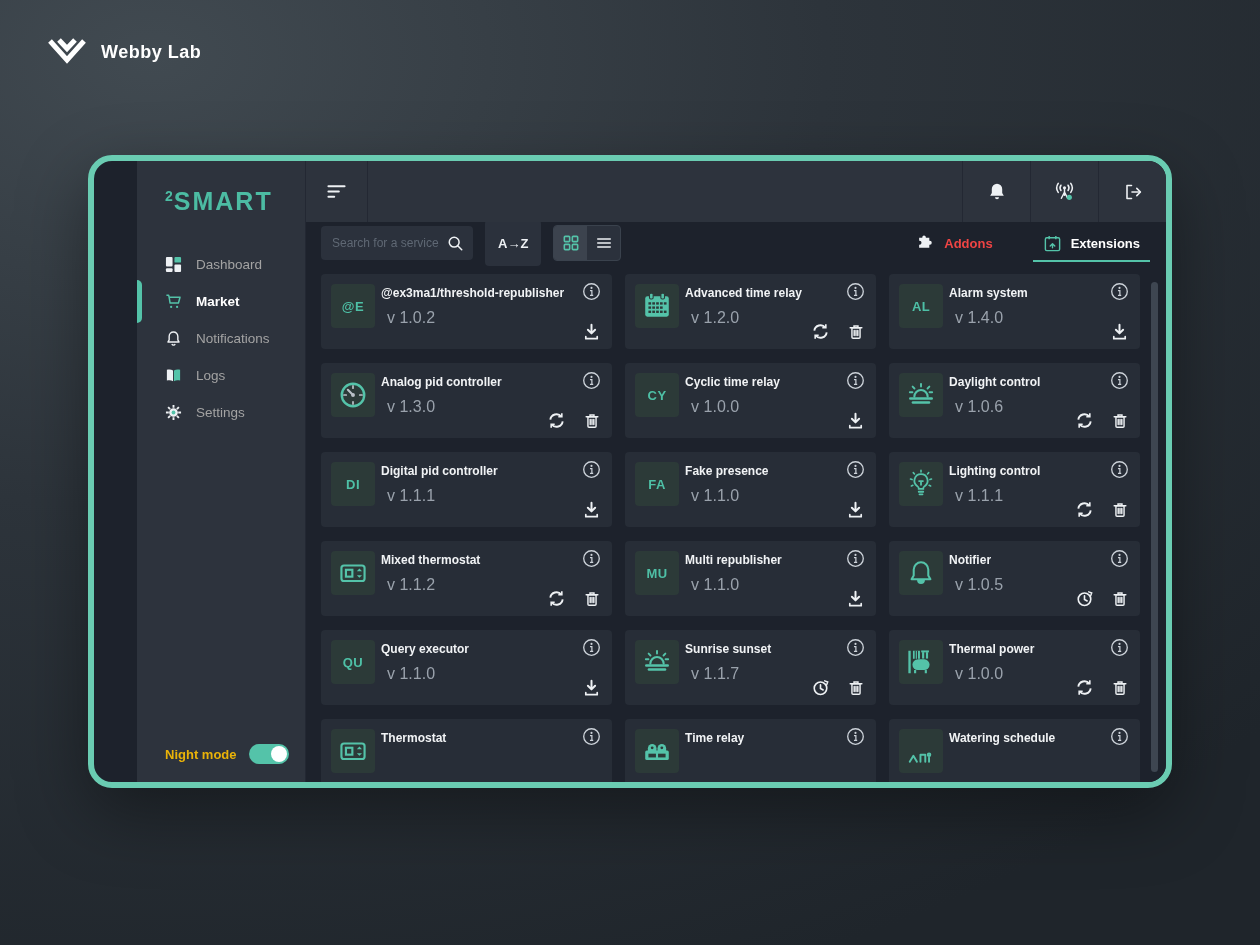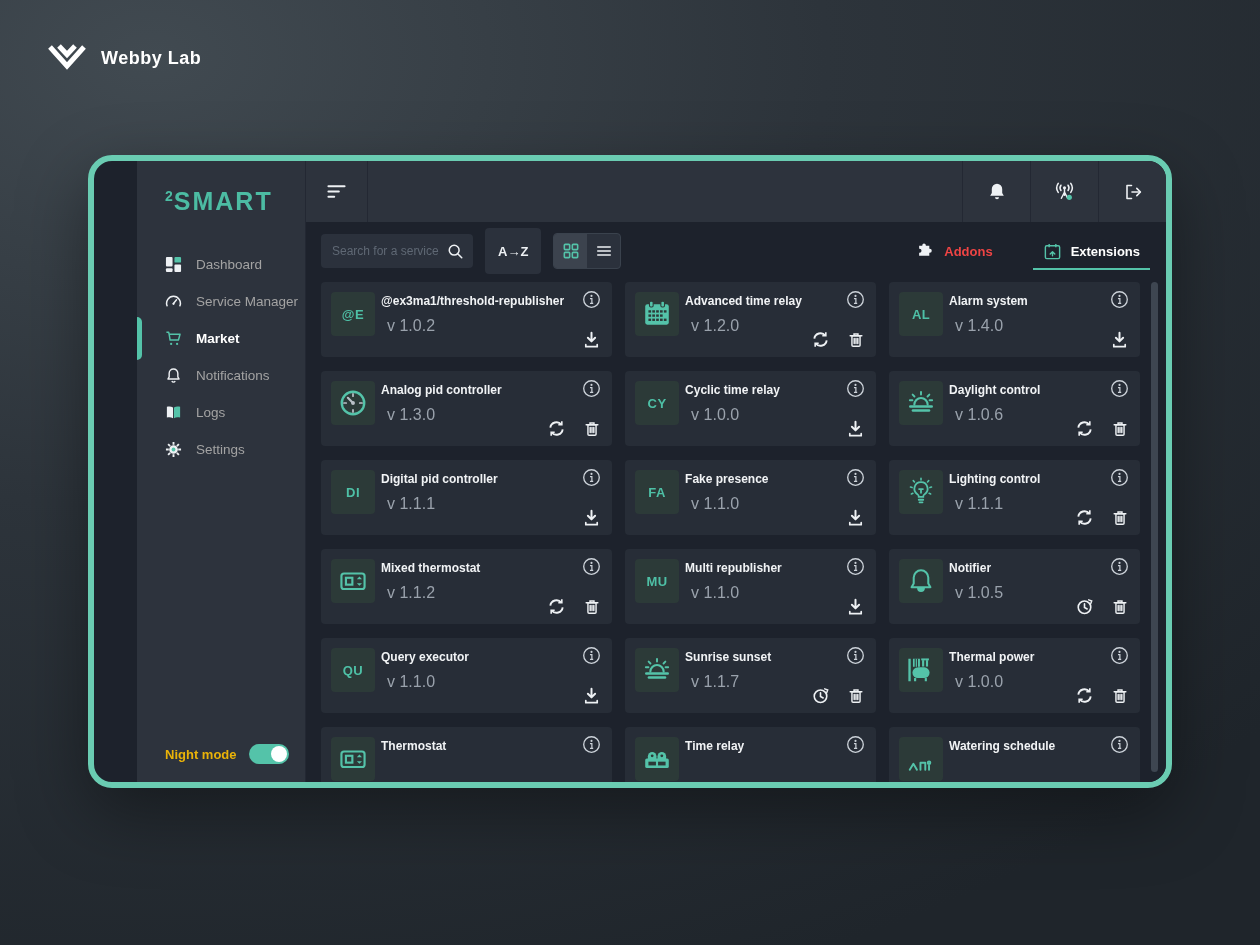--- a/index.html
+++ b/index.html
@@ -5,21 +5,21 @@
   * { margin:0; padding:0; box-sizing:border-box; }
   html,body { width:1260px; height:945px; overflow:hidden; }
   body {
     font-family:"Liberation Sans", sans-serif;
     background:radial-gradient(1500px 1000px at 12% 6%, #414a51 0%, #2d343b 45%, #1f252b 100%);
     position:relative; color:#eef1f4;
   }
   .icon { display:inline-flex; align-items:center; justify-content:center; line-height:0; }
 
   
-  .weblab { position:absolute; left:46px; top:42px; display:flex; align-items:center; gap:13px; }
+  .weblab { position:absolute; left:46px; top:36px; display:flex; align-items:center; gap:13px; }
   .weblab-name { font-size:18px; font-weight:bold; color:#ffffff; letter-spacing:.5px; }
 
   
   .window {
     position:absolute; left:88px; top:155px; width:1084px; height:633px;
     border:6px solid #6accb2; border-radius:24px; overflow:hidden;
     background:#1d222c; display:flex;
     box-shadow:0 24px 70px rgba(0,0,0,.40);
   }
 
@@ -40,21 +40,21 @@
 
   
   .main { flex:1; min-width:0; display:flex; flex-direction:column; border-left:1px solid #232833; }
   .topbar { height:61px; background:#2d333d; display:flex; align-items:stretch; flex-shrink:0; }
   .topbar-cell { display:flex; align-items:center; justify-content:center; cursor:pointer; }
   .burger { width:62px; border-right:1px solid #232833; }
   .topbar-spacer { flex:1; }
   .right-cell { width:68px; border-left:1px solid #232833; }
 
   
-  .content { flex:1; position:relative; padding:12px 26px 0 15px; overflow:hidden; background:#1d222c; }
+  .content { flex:1; position:relative; padding:4px 26px 0 15px; overflow:hidden; background:#1d222c; }
   .toolbar { display:flex; align-items:center; gap:12px; height:34px; margin-bottom:14px; }
   .search-box { width:152px; height:34px; background:#2b313c; border-radius:4px;
     display:flex; align-items:center; padding:0 9px 0 11px; }
   .search-box input { flex:1; min-width:0; background:transparent; border:none; outline:none;
     color:#eef1f4; font-size:12px; font-family:"Liberation Sans", sans-serif; }
   .search-box input::placeholder { color:#5f6874; }
   .sort-btn { height:46px; padding:0 13px; background:#2b313c; border-radius:4px; border:none;
     color:#eef1f4; font-size:13px; font-weight:bold; cursor:pointer; font-family:"Liberation Sans", sans-serif; }
   .view-toggle { display:flex; border:1px solid #3a424d; border-radius:4px; overflow:hidden; background:#2b313c; }
   .vt-btn { width:33px; height:34px; display:flex; align-items:center; justify-content:center; cursor:pointer; }
@@ -102,30 +102,20 @@
         <div class="nav-item">
           <span class="icon">
             <svg width="17" height="17" viewBox="0 0 18 18">
               <rect x="1" y="1" width="7" height="10" rx="1" fill="#eef1f4"></rect>
               <rect x="10" y="1" width="7" height="6" rx="1" fill="#54c3a9"></rect>
               <rect x="10" y="9" width="7" height="8" rx="1" fill="#eef1f4"></rect>
               <rect x="1" y="13" width="7" height="4" rx="1" fill="#eef1f4"></rect>
             </svg>
           </span>
           <span>Dashboard</span>
-        </div>
-        <div class="nav-item">
-          <span class="icon">
-            <svg width="17" height="17" viewBox="0 0 18 18" fill="none" stroke="#eef1f4" stroke-width="1.6" stroke-linecap="round">
-              <path d="M2.2 13.5a7.3 7.3 0 1 1 13.6 0"></path>
-              <path d="M9 11l3.2-3.8"></path>
-              <circle cx="9" cy="11.5" r="1.2" fill="#eef1f4" stroke="none"></circle>
-            </svg>
-          </span>
-          <span>Service Manager</span>
         </div>
         <div class="nav-item active">
           <span class="icon">
             <svg width="17" height="17" viewBox="0 0 18 18" fill="none" stroke="#54c3a9" stroke-width="1.6" stroke-linejoin="round">
               <path d="M1.5 2.5h2.4l.5 2m0 0 1 6.2h8.8l1.7-6.2z"></path>
               <circle cx="6.5" cy="14.8" r="1.2" fill="#54c3a9" stroke="none"></circle>
               <circle cx="12.8" cy="14.8" r="1.2" fill="#54c3a9" stroke="none"></circle>
             </svg>
           </span>
           <span>Market</span>

